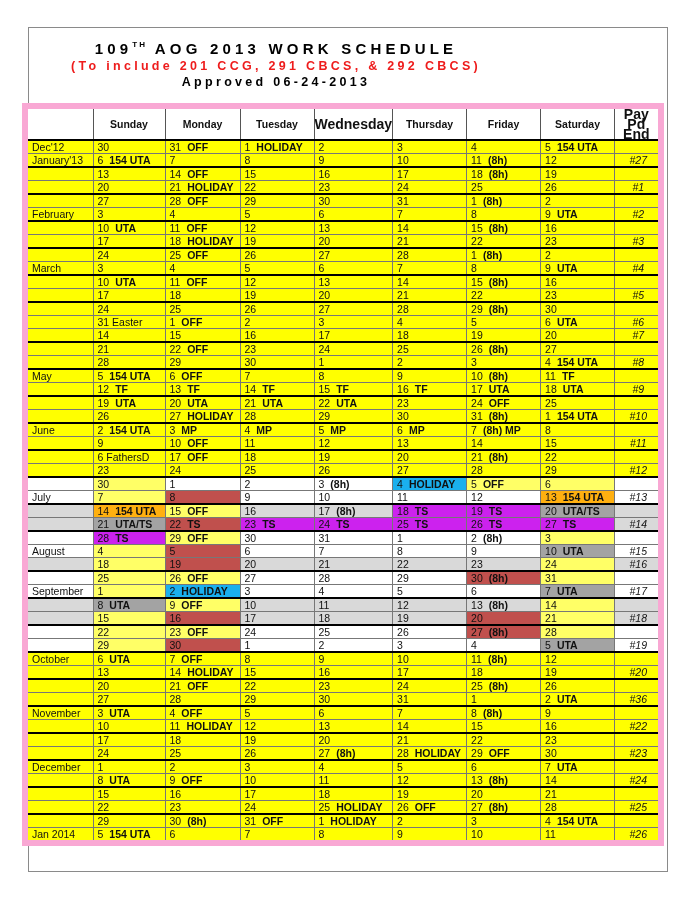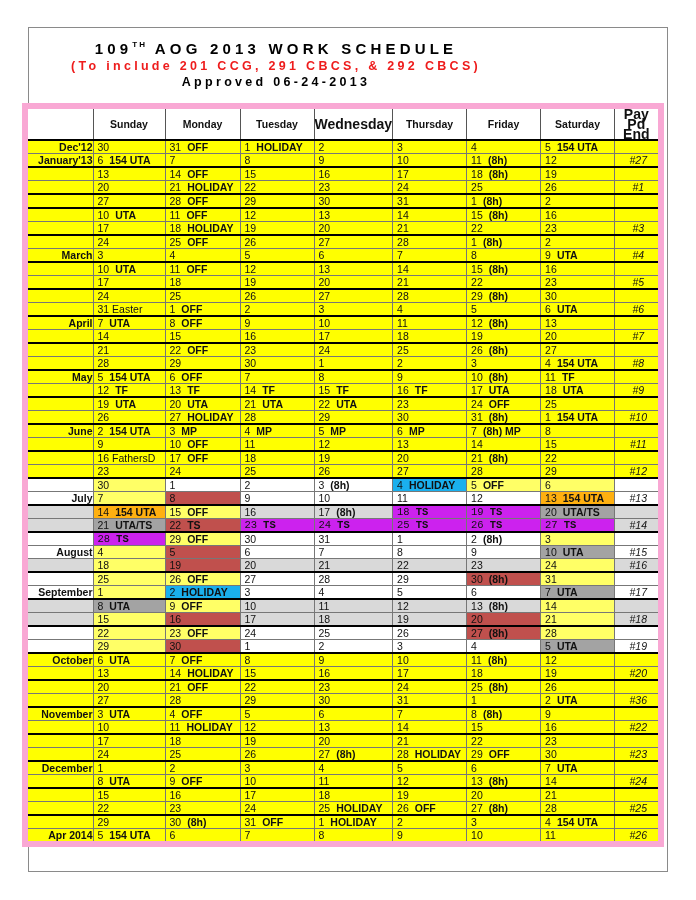--- a/index.html
+++ b/index.html
@@ -8,30 +8,30 @@
   .title { position:absolute; left:0; width:552px; text-align:center; font-weight:bold; color:#000; }
   .t1 { top:40px; font-size:15px; letter-spacing:4.2px; }
   .t1 sup { font-size:8px; vertical-align:7px; letter-spacing:2px; }
   .t2 { top:59px; font-size:12.5px; letter-spacing:3.3px; color:#ee1c1c; }
   .t3 { top:75px; font-size:12.5px; letter-spacing:3.3px; }
   table.sched { position:absolute; left:22px; top:103px; border-collapse:collapse; border:6px solid #f9a8d4; table-layout:fixed; font-size:10.5px; }
   table.sched td, table.sched th { border:1px solid #777; padding:0 0 0 4px; height:12px; line-height:12px; white-space:nowrap; overflow:hidden; color:#111; }
   table.sched th { height:24px; background:#fff; font-weight:bold; font-size:10.5px; text-align:center; padding:0; border:1px solid #555; line-height:11px; }
   table.sched th.small { font-size:14px; }
   tr.grp-top td { border-top:2px solid #000; }
-  td.month { text-align:right; font-weight:bold; padding:0; }
+  td.month { text-align:left; font-weight:normal; padding:0; }
   td.pay { text-align:center; padding:0;font-style:italic; }
   .c-yellow { background:#ffff00; }
   .c-lyellow { background:#ffff66; }
   .c-white { background:#ffffff; }
   .c-gray { background:#d9d9d9; }
   .c-orange { background:#ffb010; }
   .c-green { background:#a3a3a3; }
   .c-brick { background:#c0504d; }
-  .c-purple { background:#cc22ee;font-family:Liberation Mono, monospace; }
+  .c-purple { background:#cc22ee; }
   .c-blue { background:#1ab0ee; }
   .num { display:inline-block; }
   .lbl { font-weight:bold; margin-left:6px; }
 </style>
 </head>
 <body>
 
 <div class="page"></div>
 
 <div class="title t1"><span>109</span><sup>TH</sup><span style="white-space:pre"> AOG 2013 WORK SCHEDULE</span></div>
@@ -112,20 +112,31 @@
         <td class="month c-yellow"></td>
         <td class="c-yellow"><span class="num">27</span></td>
         <td class="c-yellow"><span class="num">28</span><span class="lbl">OFF</span></td>
         <td class="c-yellow"><span class="num">29</span></td>
         <td class="c-yellow"><span class="num">30</span></td>
         <td class="c-yellow"><span class="num">31</span></td>
         <td class="c-yellow"><span class="num">1</span><span class="lbl">(8h)</span></td>
         <td class="c-yellow"><span class="num">2</span></td>
         <td class="pay c-yellow"></td>
       </tr>
+      <tr>
+        <td class="month c-yellow">February</td>
+        <td class="c-yellow"><span class="num">3</span></td>
+        <td class="c-yellow"><span class="num">4</span></td>
+        <td class="c-yellow"><span class="num">5</span></td>
+        <td class="c-yellow"><span class="num">6</span></td>
+        <td class="c-yellow"><span class="num">7</span></td>
+        <td class="c-yellow"><span class="num">8</span></td>
+        <td class="c-yellow"><span class="num">9</span><span class="lbl">UTA</span></td>
+        <td class="pay c-yellow">#2</td>
+      </tr>
       <tr class="grp-top">
         <td class="month c-yellow"></td>
         <td class="c-yellow"><span class="num">10</span><span class="lbl">UTA</span></td>
         <td class="c-yellow"><span class="num">11</span><span class="lbl">OFF</span></td>
         <td class="c-yellow"><span class="num">12</span></td>
         <td class="c-yellow"><span class="num">13</span></td>
         <td class="c-yellow"><span class="num">14</span></td>
         <td class="c-yellow"><span class="num">15</span><span class="lbl">(8h)</span></td>
         <td class="c-yellow"><span class="num">16</span></td>
         <td class="pay c-yellow"></td>
@@ -200,31 +211,20 @@
         <td class="month c-yellow"></td>
         <td class="c-yellow"><span class="num">31 Easter</span></td>
         <td class="c-yellow"><span class="num">1</span><span class="lbl">OFF</span></td>
         <td class="c-yellow"><span class="num">2</span></td>
         <td class="c-yellow"><span class="num">3</span></td>
         <td class="c-yellow"><span class="num">4</span></td>
         <td class="c-yellow"><span class="num">5</span></td>
         <td class="c-yellow"><span class="num">6</span><span class="lbl">UTA</span></td>
         <td class="pay c-yellow">#6</td>
       </tr>
-      <tr class="grp-top">
-        <td class="month c-yellow">April</td>
-        <td class="c-yellow"><span class="num">7</span><span class="lbl">UTA</span></td>
-        <td class="c-yellow"><span class="num">8</span><span class="lbl">OFF</span></td>
-        <td class="c-yellow"><span class="num">9</span></td>
-        <td class="c-yellow"><span class="num">10</span></td>
-        <td class="c-yellow"><span class="num">11</span></td>
-        <td class="c-yellow"><span class="num">12</span><span class="lbl">(8h)</span></td>
-        <td class="c-yellow"><span class="num">13</span></td>
-        <td class="pay c-yellow"></td>
-      </tr>
       <tr>
         <td class="month c-yellow"></td>
         <td class="c-yellow"><span class="num">14</span></td>
         <td class="c-yellow"><span class="num">15</span></td>
         <td class="c-yellow"><span class="num">16</span></td>
         <td class="c-yellow"><span class="num">17</span></td>
         <td class="c-yellow"><span class="num">18</span></td>
         <td class="c-yellow"><span class="num">19</span></td>
         <td class="c-yellow"><span class="num">20</span></td>
         <td class="pay c-yellow">#7</td>
@@ -312,21 +312,21 @@
         <td class="c-yellow"><span class="num">10</span><span class="lbl">OFF</span></td>
         <td class="c-yellow"><span class="num">11</span></td>
         <td class="c-yellow"><span class="num">12</span></td>
         <td class="c-yellow"><span class="num">13</span></td>
         <td class="c-yellow"><span class="num">14</span></td>
         <td class="c-yellow"><span class="num">15</span></td>
         <td class="pay c-yellow">#11</td>
       </tr>
       <tr class="grp-top">
         <td class="month c-yellow"></td>
-        <td class="c-yellow"><span class="num">16 FathersD</span></td>
+        <td class="c-yellow"><span class="num">6 FathersD</span></td>
         <td class="c-yellow"><span class="num">17</span><span class="lbl">OFF</span></td>
         <td class="c-yellow"><span class="num">18</span></td>
         <td class="c-yellow"><span class="num">19</span></td>
         <td class="c-yellow"><span class="num">20</span></td>
         <td class="c-yellow"><span class="num">21</span><span class="lbl">(8h)</span></td>
         <td class="c-yellow"><span class="num">22</span></td>
         <td class="pay c-yellow"></td>
       </tr>
       <tr>
         <td class="month c-yellow"></td>
@@ -619,21 +619,21 @@
         <td class="c-yellow"><span class="num">29</span></td>
         <td class="c-yellow"><span class="num">30</span><span class="lbl">(8h)</span></td>
         <td class="c-yellow"><span class="num">31</span><span class="lbl">OFF</span></td>
         <td class="c-yellow"><span class="num">1</span><span class="lbl">HOLIDAY</span></td>
         <td class="c-yellow"><span class="num">2</span></td>
         <td class="c-yellow"><span class="num">3</span></td>
         <td class="c-yellow"><span class="num">4</span><span class="lbl">154 UTA</span></td>
         <td class="pay c-yellow"></td>
       </tr>
       <tr>
-        <td class="month c-yellow">Apr 2014</td>
+        <td class="month c-yellow">Jan 2014</td>
         <td class="c-yellow"><span class="num">5</span><span class="lbl">154 UTA</span></td>
         <td class="c-yellow"><span class="num">6</span></td>
         <td class="c-yellow"><span class="num">7</span></td>
         <td class="c-yellow"><span class="num">8</span></td>
         <td class="c-yellow"><span class="num">9</span></td>
         <td class="c-yellow"><span class="num">10</span></td>
         <td class="c-yellow"><span class="num">11</span></td>
         <td class="pay c-yellow">#26</td>
       </tr>
     </tbody>

